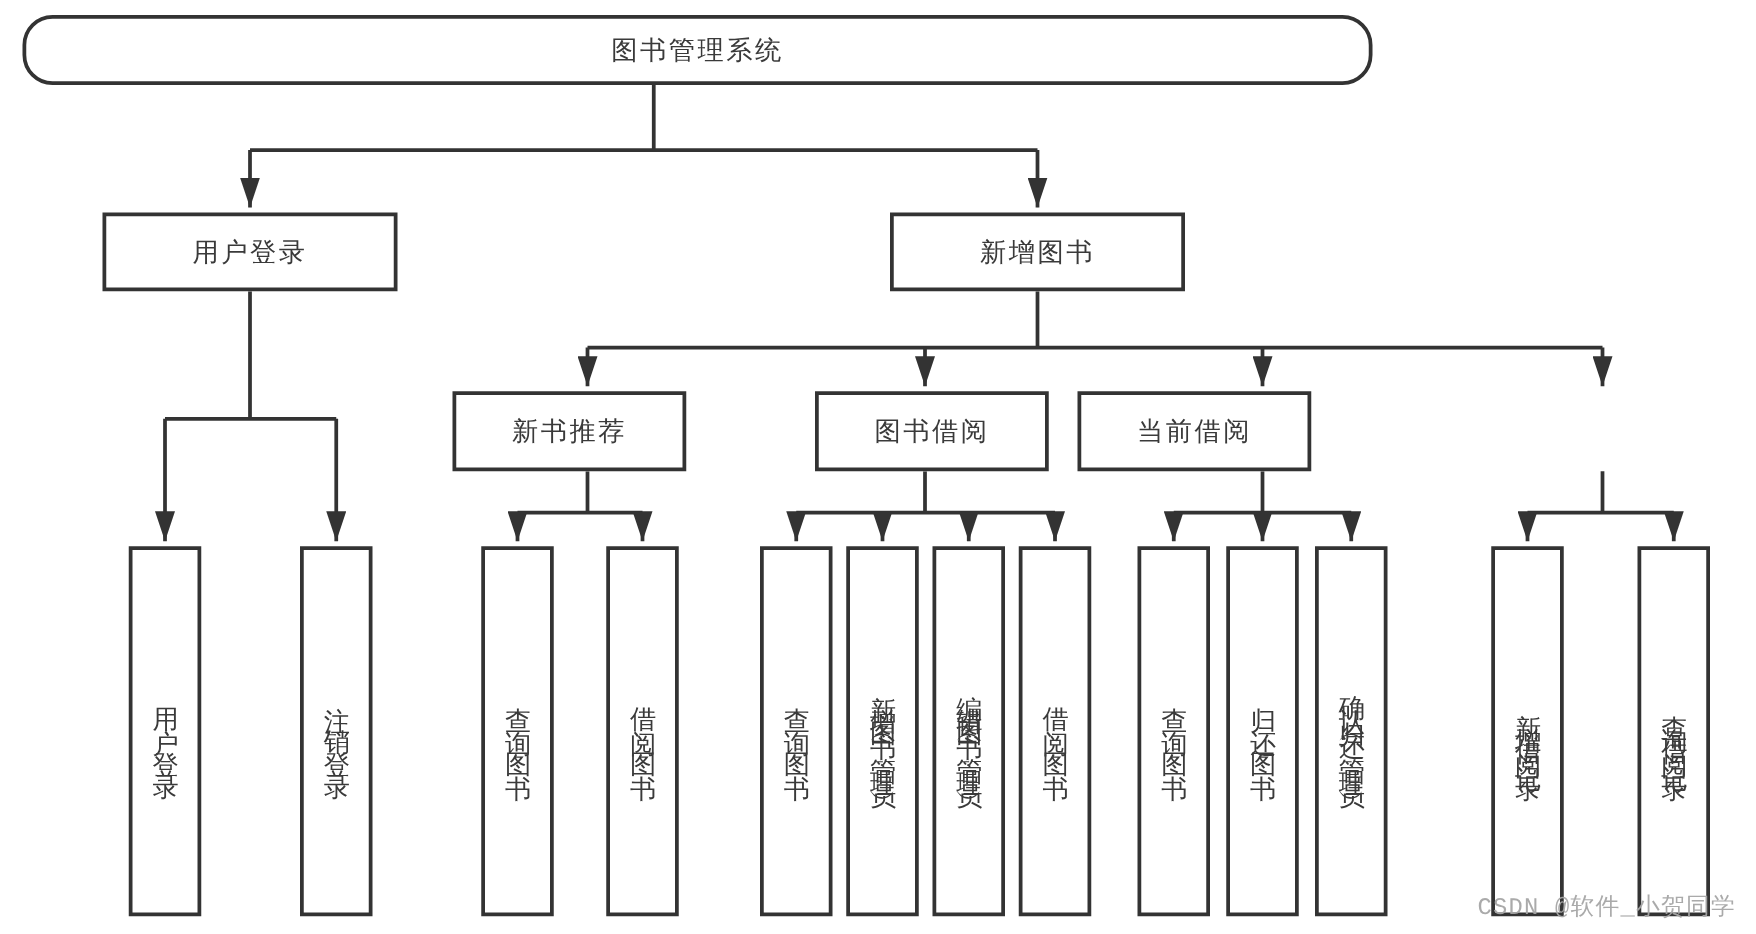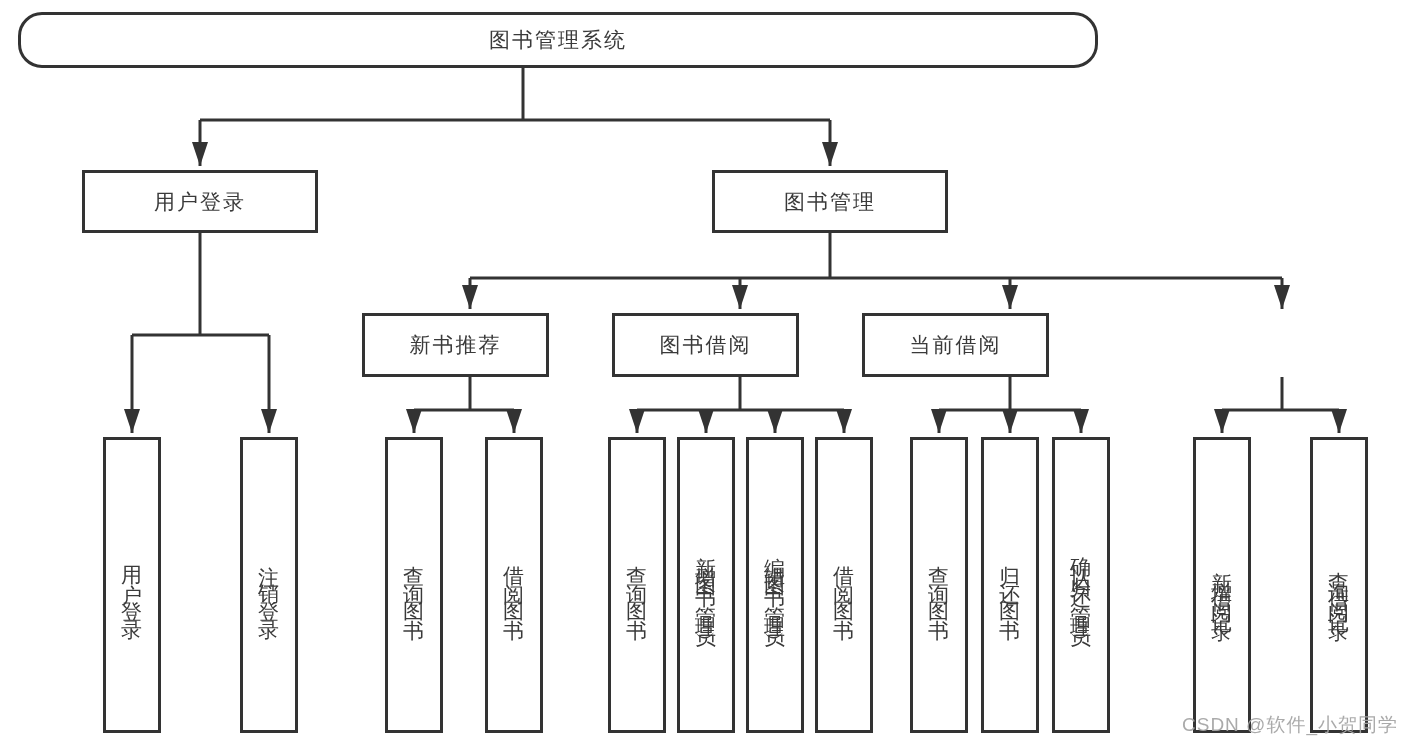--- a/index.html
+++ b/index.html
@@ -49,20 +49,21 @@
   .leaf span.dense { letter-spacing: 10px; }
   .watermark {
     position: absolute;
     left: 1182px;
     top: 712px;
     z-index: 5;
     font-size: 19px;
     color: rgba(165, 165, 165, 0.95);
     letter-spacing: 1px;
     white-space: nowrap;
+    font-family: Liberation Mono, monospace;
   }
 </style>
 </head>
 <body>
 
 <div class="canvas">
 
   <svg class="connectors" width="1405" height="747" viewBox="0 0 1405 747">
     <defs>
       <marker id="arw" markerUnits="userSpaceOnUse" markerWidth="26" markerHeight="16" refX="24" refY="8" orient="auto">
@@ -114,27 +115,27 @@
   </svg>
 
   <div class="node root">
     <span>图书管理系统</span>
   </div>
 
   <div class="node lvl2" style="left:82px">
     <span>用户登录</span>
   </div>
   <div class="node lvl2" style="left:712px">
-    <span>图书管理</span>
+    <span>新增图书</span>
   </div>
 
   <div class="node lvl3" style="left:362px">
     <span>新书推荐</span>
   </div>
-  <div class="node lvl3" style="left:612px">
+  <div class="node lvl3" style="left:652px">
     <span>图书借阅</span>
   </div>
   <div class="node lvl3" style="left:862px">
     <span>当前借阅</span>
   </div>
 
   <div class="node leaf" style="left:103px">
     <span>用户登录</span>
   </div>
   <div class="node leaf" style="left:240px">

